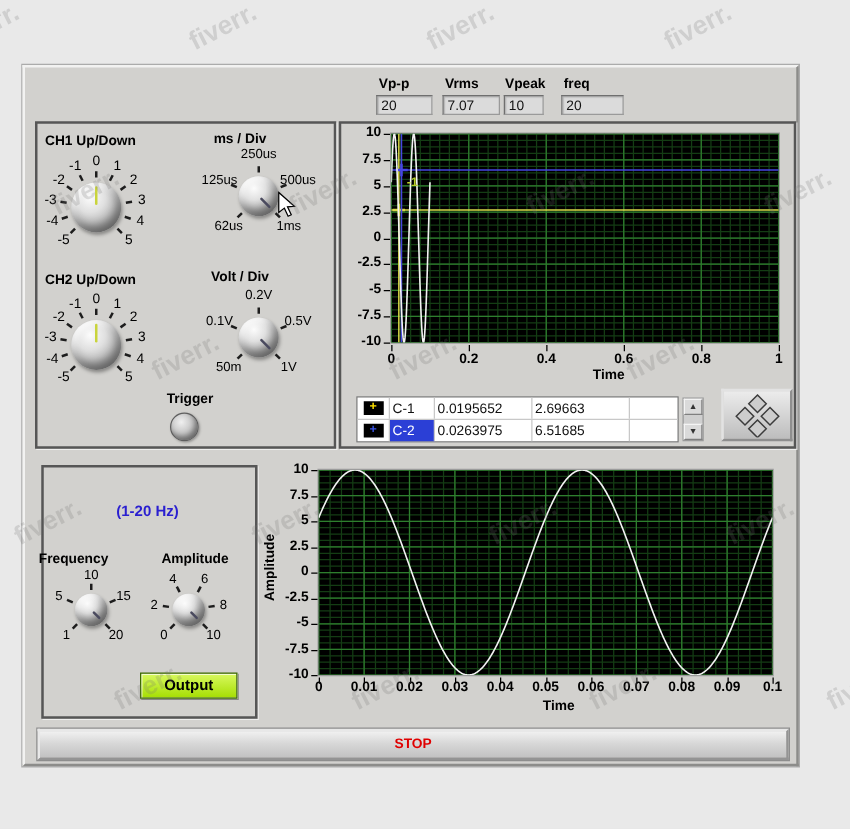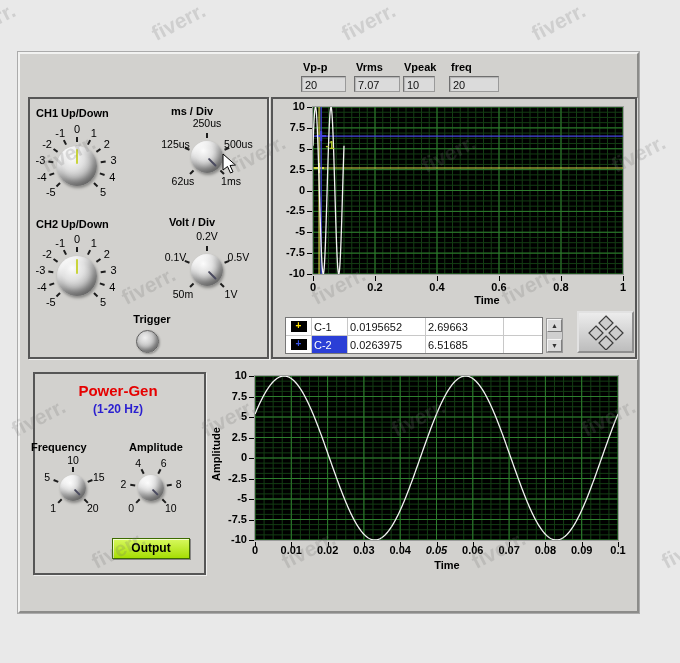--- a/index.html
+++ b/index.html
@@ -502,24 +502,24 @@
     <svg width="46" height="36">
       <g stroke="#3c3c3c" stroke-width="1.2" fill="#cdcdcd">
         <path d="M23 2 L30 9 L23 16 L16 9 Z"></path>
         <path d="M13 12 L20 19 L13 26 L6 19 Z"></path>
         <path d="M33 12 L40 19 L33 26 L26 19 Z"></path>
         <path d="M23 22 L30 29 L23 36 L16 29 Z"></path>
       </g>
     </svg>
   </div>
 
-  <div id="pg-title">Power-Gen</div>
   <div id="pg-sub">(1-20 Hz)</div>
   <div id="output-btn">Output</div>
 
+  <div id="stop-btn">STOP</div>
 
   <div id="watermark-layer">
       <span class="wm" style="left: -40px; top: 10px;">fiverr.</span>
       <span class="wm" style="left: 150px; top: 10px;">fiverr.</span>
       <span class="wm" style="left: 340px; top: 10px;">fiverr.</span>
       <span class="wm" style="left: 530px; top: 10px;">fiverr.</span>
       <span class="wm" style="left: 40px; top: 142px;">fiverr.</span>
       <span class="wm" style="left: 230px; top: 142px;">fiverr.</span>
       <span class="wm" style="left: 420px; top: 142px;">fiverr.</span>
       <span class="wm" style="left: 610px; top: 142px;">fiverr.</span>
@@ -587,21 +587,21 @@
     <div class="tick-label" style="left: 230px; top: 544px; width: 50px; text-align: center;">0</div>
     <div class="tick-mark" style="left: 255px; top: 542px; width: 1px; height: 5px;"></div>
     <div class="tick-label" style="left: 266.3px; top: 544px; width: 50px; text-align: center;">0.01</div>
     <div class="tick-mark" style="left: 291.3px; top: 542px; width: 1px; height: 5px;"></div>
     <div class="tick-label" style="left: 302.6px; top: 544px; width: 50px; text-align: center;">0.02</div>
     <div class="tick-mark" style="left: 327.6px; top: 542px; width: 1px; height: 5px;"></div>
     <div class="tick-label" style="left: 338.9px; top: 544px; width: 50px; text-align: center;">0.03</div>
     <div class="tick-mark" style="left: 363.9px; top: 542px; width: 1px; height: 5px;"></div>
     <div class="tick-label" style="left: 375.2px; top: 544px; width: 50px; text-align: center;">0.04</div>
     <div class="tick-mark" style="left: 400.2px; top: 542px; width: 1px; height: 5px;"></div>
-    <div class="tick-label" style="left: 411.5px; top: 544px; width: 50px; text-align: center; font-style: italic;">0.05</div>
+    <div class="tick-label" style="left: 411.5px; top: 544px; width: 50px; text-align: center;">0.05</div>
     <div class="tick-mark" style="left: 436.5px; top: 542px; width: 1px; height: 5px;"></div>
     <div class="tick-label" style="left: 447.8px; top: 544px; width: 50px; text-align: center;">0.06</div>
     <div class="tick-mark" style="left: 472.8px; top: 542px; width: 1px; height: 5px;"></div>
     <div class="tick-label" style="left: 484.1px; top: 544px; width: 50px; text-align: center;">0.07</div>
     <div class="tick-mark" style="left: 509.1px; top: 542px; width: 1px; height: 5px;"></div>
     <div class="tick-label" style="left: 520.4px; top: 544px; width: 50px; text-align: center;">0.08</div>
     <div class="tick-mark" style="left: 545.4px; top: 542px; width: 1px; height: 5px;"></div>
     <div class="tick-label" style="left: 556.7px; top: 544px; width: 50px; text-align: center;">0.09</div>
     <div class="tick-mark" style="left: 581.7px; top: 542px; width: 1px; height: 5px;"></div>
     <div class="tick-label" style="left: 593px; top: 544px; width: 50px; text-align: center;">0.1</div>

